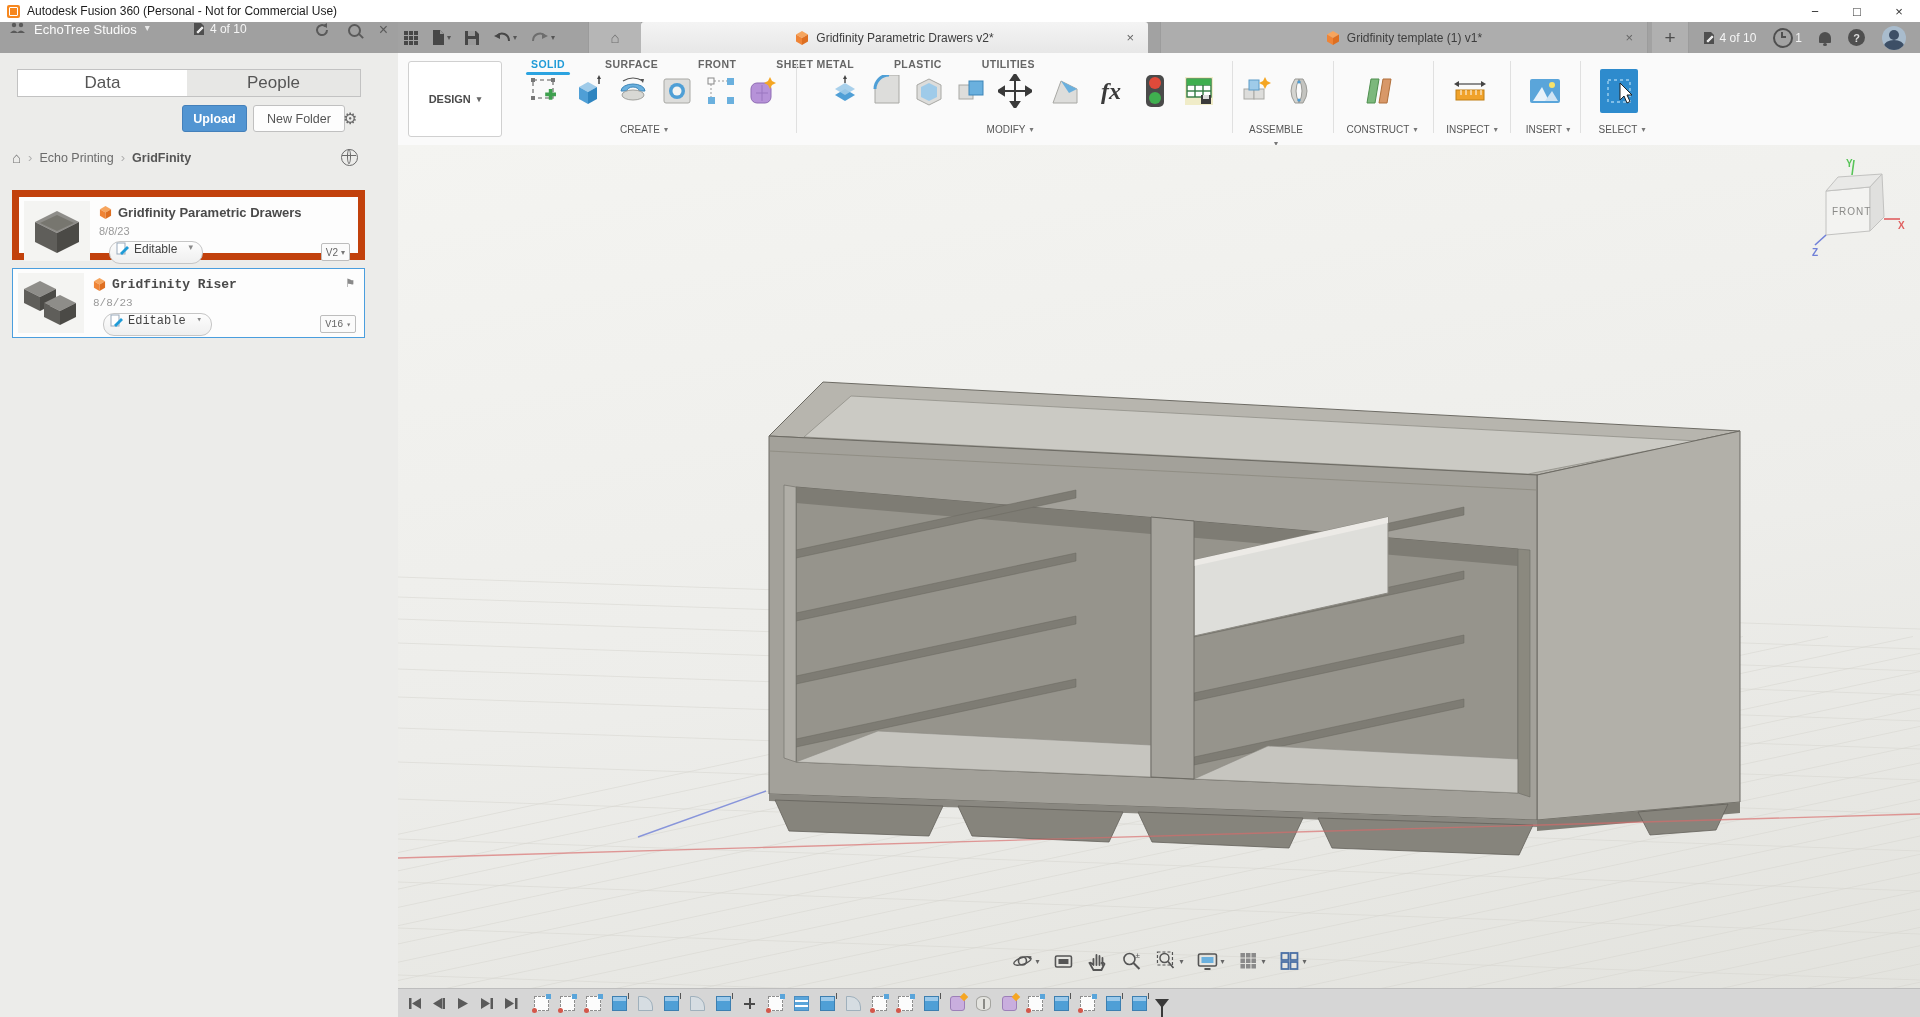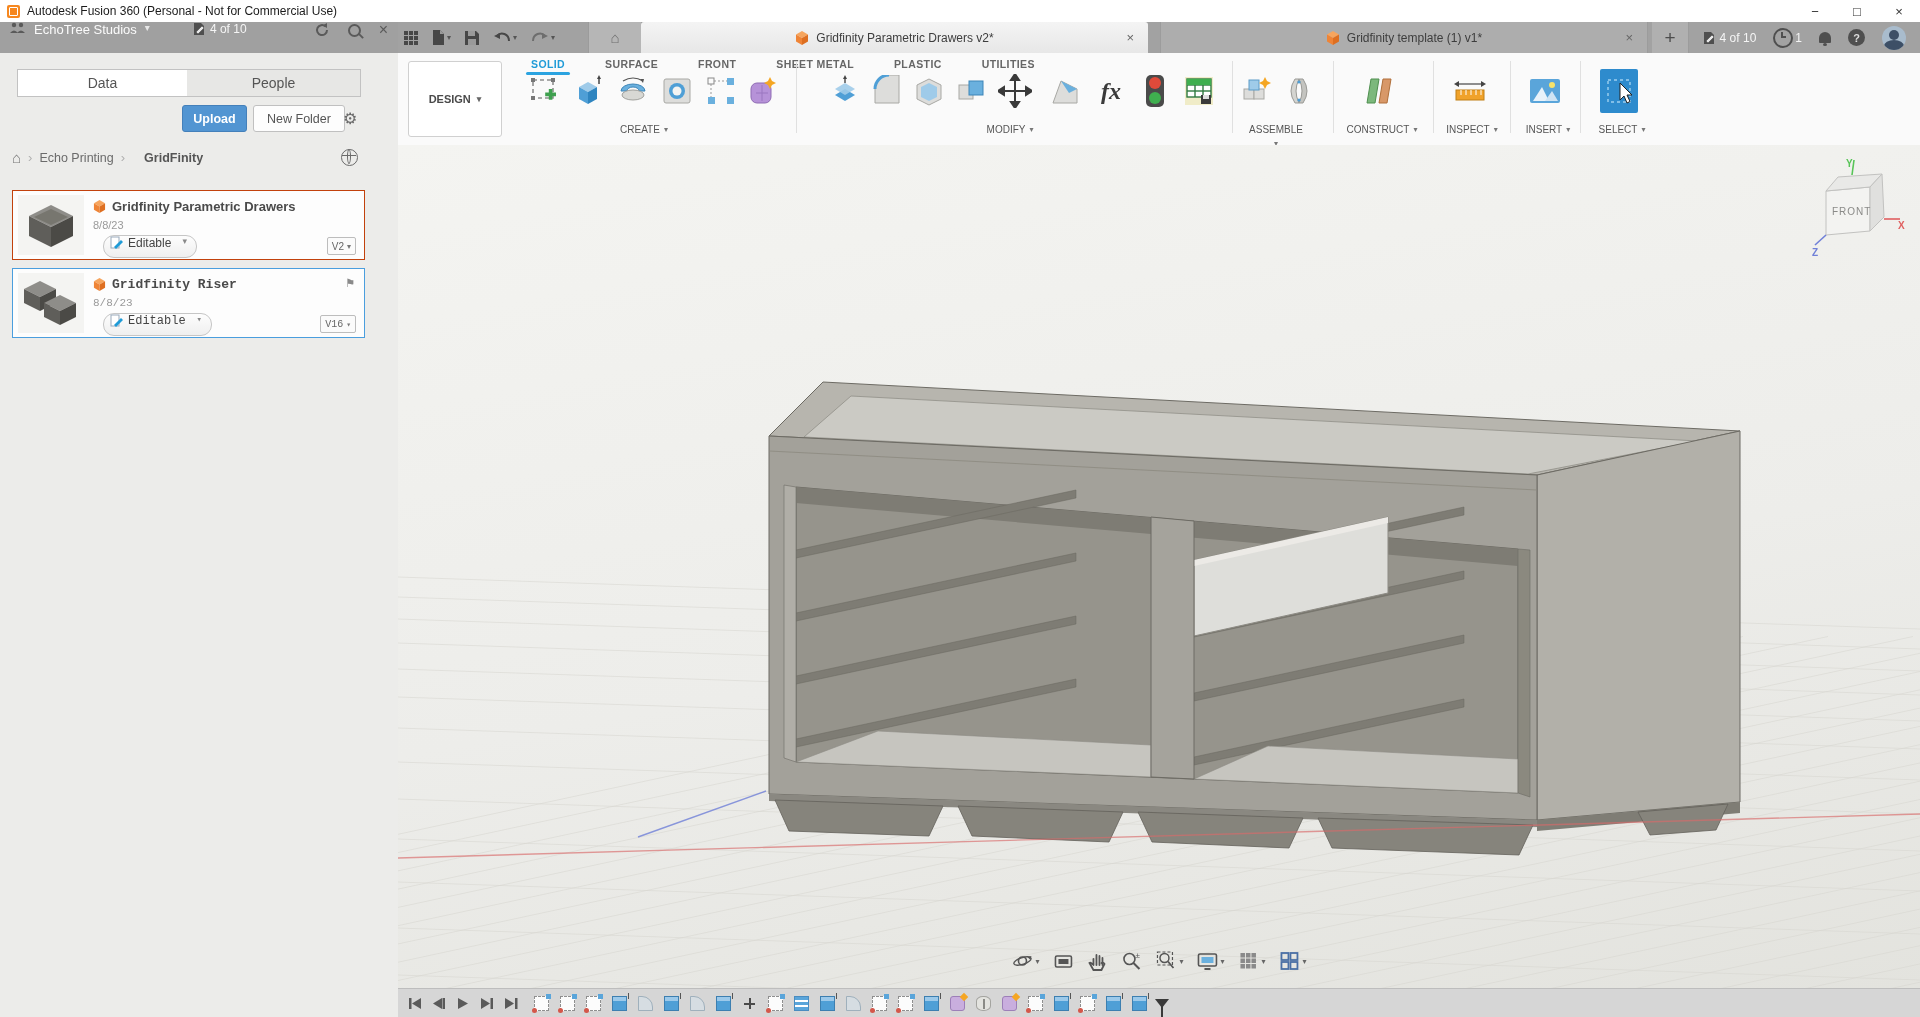--- a/index.html
+++ b/index.html
@@ -48,36 +48,36 @@
   .avatar::after{content:"";position:absolute;left:2px;top:14px;width:20px;height:12px;border-radius:50% 50% 0 0;background:#3d4f66;}
   .bell{width:12px;height:11px;background:#4f4f4f;border-radius:6px 6px 1px 1px;position:relative;}
   .bell::after{content:"";position:absolute;left:4px;bottom:-3px;width:4px;height:3px;border-radius:50%;background:#4f4f4f;}
   .clockface{width:16px;height:16px;border:2px solid #4f4f4f;border-radius:50%;position:relative;}
   .clockface::before{content:"";position:absolute;left:6px;top:2px;width:2px;height:5px;background:#4f4f4f;}
   .clockface::after{content:"";position:absolute;left:6px;top:6px;width:5px;height:2px;background:#4f4f4f;}
   .notif-count{color:#f5f5f5;font-size:12px;margin-left:2px;}
 
   
   .datapanel{left:0;top:53px;width:398px;height:964px;background:#ececea;border-right:1px solid #c6c6c6;}
-  .seg{position:absolute;top:16px;height:28px;display:flex;align-items:center;justify-content:center;font-size:14px;color:#555;border:1px solid #c2c2c2;box-sizing:border-box;}
+  .seg{position:absolute;top:16px;height:28px;display:flex;align-items:center;justify-content:center;font-size:17px;color:#555;border:1px solid #c2c2c2;box-sizing:border-box;}
   .seg-data{left:17px;width:171px;background:#fff;}
   .seg-people{left:187px;width:174px;background:#e7e7e5;border-left:none;}
   .btn{position:absolute;height:27px;display:flex;align-items:center;justify-content:center;font-size:12.5px;border-radius:3px;box-sizing:border-box;}
   .btn-upload{left:182px;top:52px;width:65px;background:#5295d2;color:#fff;font-weight:bold;border:1px solid #4480ba;}
   .btn-newfolder{left:253px;top:52px;width:92px;background:#fdfdfd;color:#555;border:1px solid #c0c0c0;}
   .gear{left:343px;top:56px;font-size:16px;color:#6a6a6a;}
   .crumb{left:12px;top:96px;display:flex;align-items:center;gap:7px;font-size:12.5px;color:#6b6b6b;}
   .crumb .home{font-size:15px;color:#777;}
   .crumb .sep{color:#b0b0b0;font-size:13px;}
-  .crumb b{color:#555;margin-left:12px;}
+  .crumb b{color:#555;}
   .globe{left:341px;top:96px;width:17px;height:17px;border:1.5px solid #6a6a6a;border-radius:50%;box-sizing:border-box;position:absolute;}
   .globe::before{content:"";position:absolute;left:5px;top:-1px;width:4px;height:15px;border:1.5px solid #6a6a6a;border-radius:50%;box-sizing:border-box;}
   .globe::after{content:"";position:absolute;left:0px;top:5px;width:14px;height:3px;border-top:1.5px solid #6a6a6a;}
 
-  .card{position:absolute;left:12px;width:353px;height:70px;background:#fdfdfd;border:1px solid #c2410c;box-sizing:border-box;}
+  .card{position:absolute;left:12px;width:353px;height:70px;background:#fdfdfd;border:7px solid #c2410c;box-sizing:border-box;}
   .card.selected{border:1.5px solid #4a9ede;font-family:Liberation Mono, monospace;}
   .card1{top:137px;}
   .card2{top:215px;}
   .thumb{position:absolute;left:5px;top:4px;width:66px;height:60px;background:#f4f4f2;}
   .card-title{position:absolute;left:80px;top:8px;display:flex;align-items:center;gap:6px;font-size:13px;font-weight:bold;color:#4a4a4a;}
   .card-date{position:absolute;left:80px;top:28px;font-size:11px;color:#9a9a9a;}
   .pill{position:absolute;left:90px;top:44px;height:21px;padding:0 9px 0 6px;border:1px solid #c6c6c6;border-radius:11px;background:linear-gradient(#fdfdfd,#efefef);display:flex;gap:5px;font-size:12px;color:#444;}
   .pill .caret{color:#888;font-size:9px;margin-left:6px;}
   .vbox{position:absolute;right:8px;top:46px;height:16px;padding:0 4px;border:1px solid #bdbdbd;border-radius:2px;background:#fbfbfb;font-size:10px;color:#666;display:flex;align-items:center;gap:3px;}
   .vbox .caret{font-size:8px;color:#777;}

